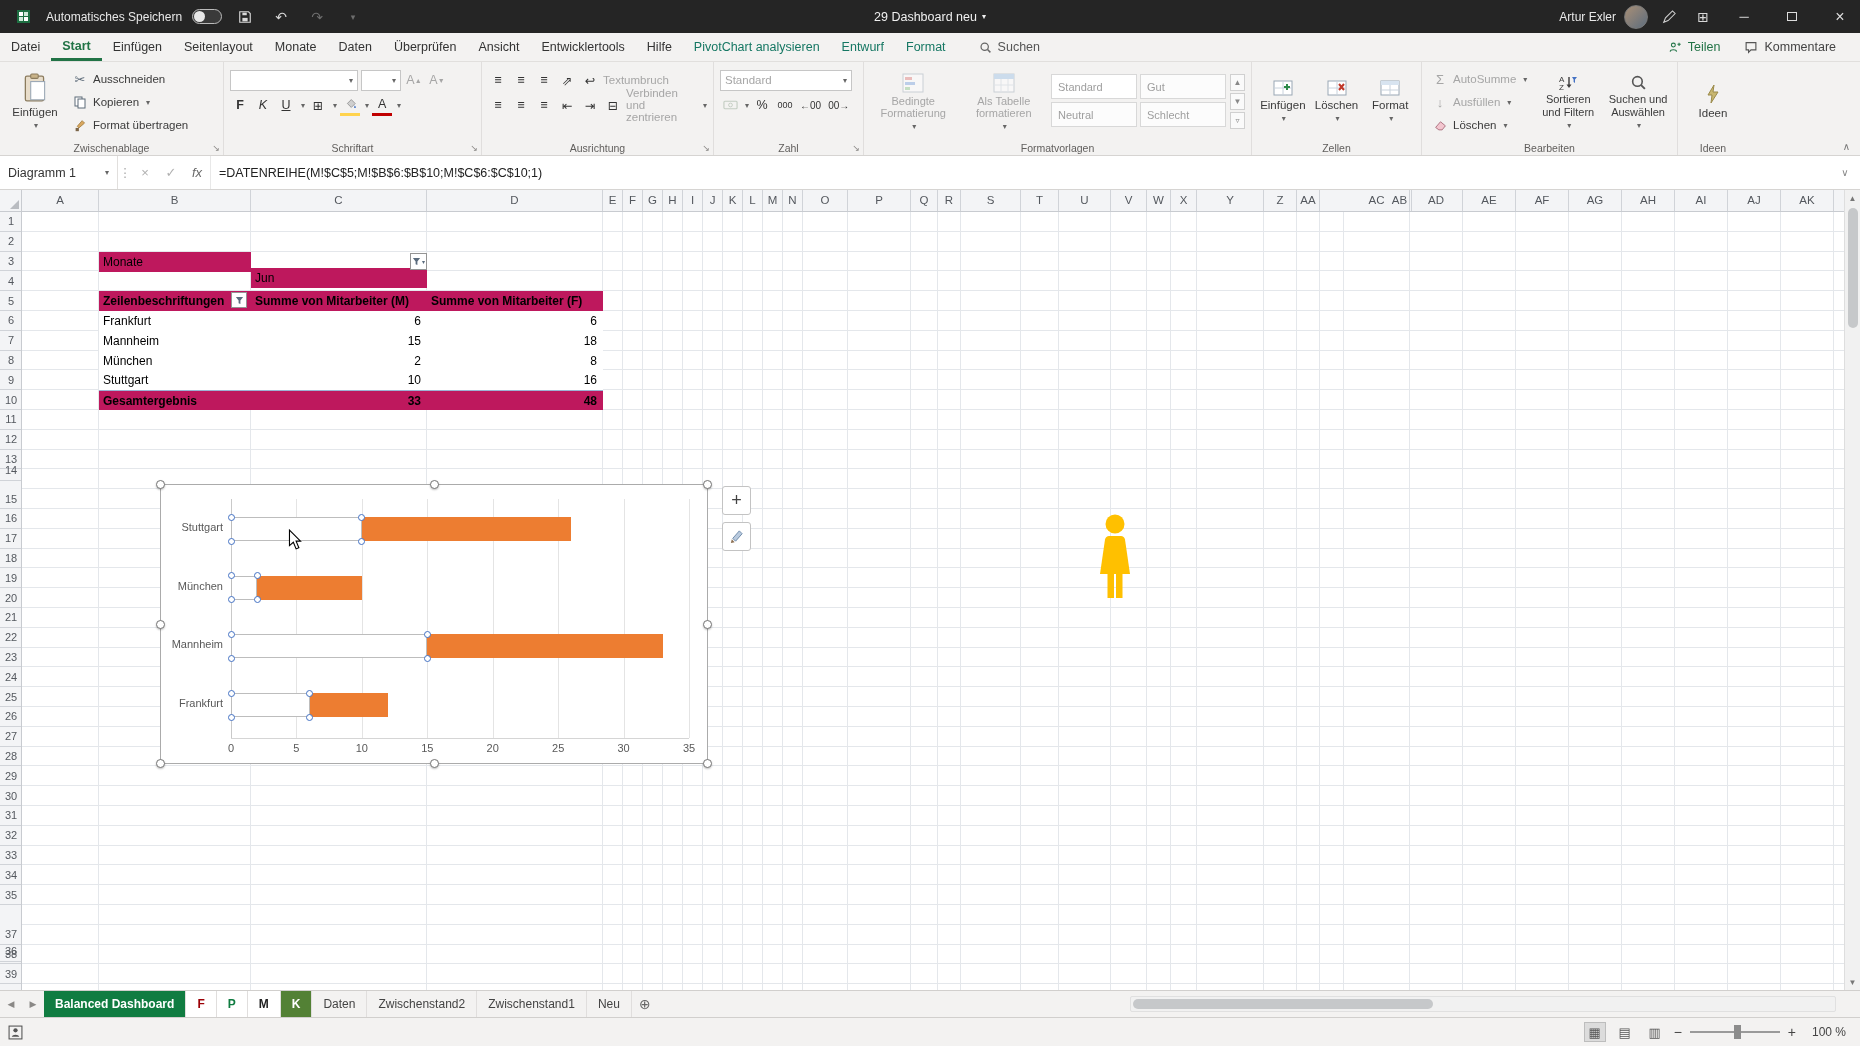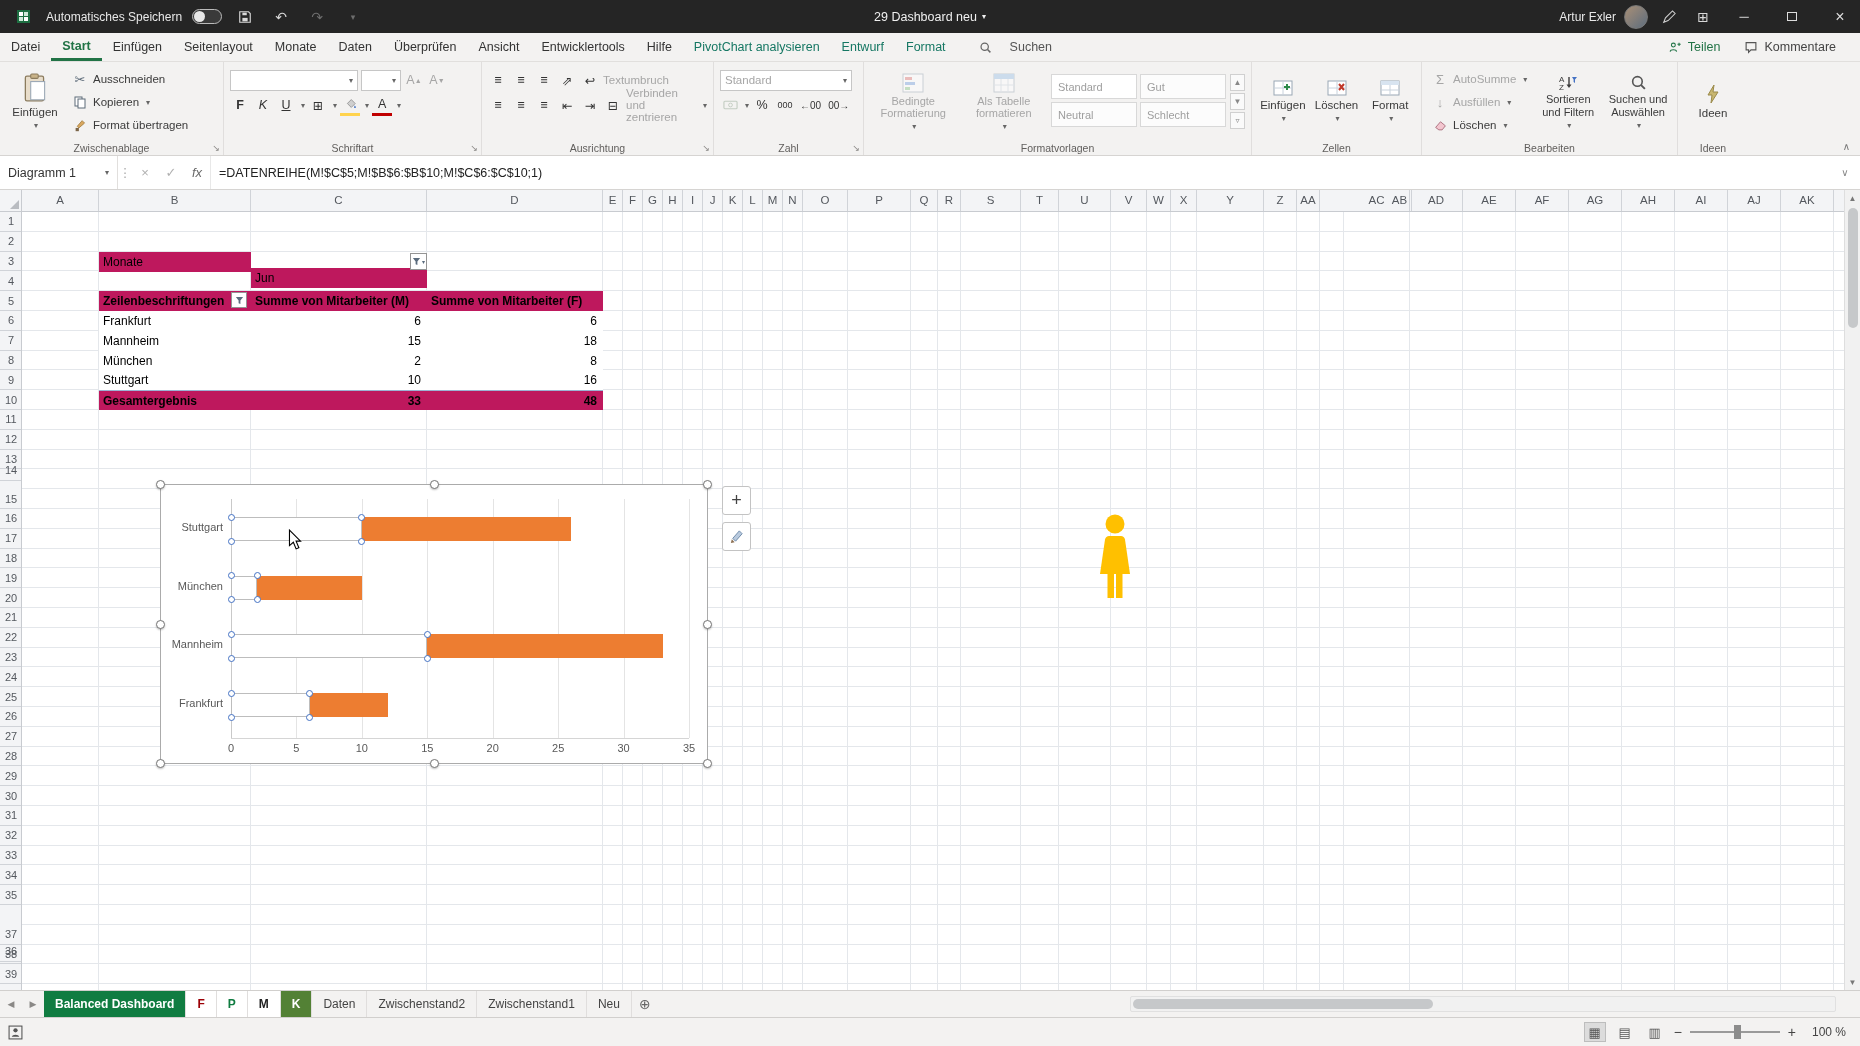--- a/index.html
+++ b/index.html
@@ -16,21 +16,21 @@
   .tb-right{margin-left:auto;display:flex;align-items:center;gap:8px;height:100%}
   .avatar{width:24px;height:24px;border-radius:50%;background:linear-gradient(135deg,#a98f76,#5d6d7e);border:1px solid #777}
   .winctl{width:40px;height:33px;display:flex;align-items:center;justify-content:center;color:#ddd;font-size:13px}
   .maxbox{width:10px;height:9px;border:1px solid #ddd;display:inline-block}
 
   
   .tabrow{position:absolute;left:0;top:33px;width:1860px;height:29px;background:#f3f2f1;display:flex;align-items:center;border-bottom:1px solid #e1dfdd;font-size:12.5px;color:#333}
   .rtab{padding:0 11px;height:100%;display:flex;align-items:center;cursor:default;white-space:nowrap}
   .rtab.active{border-bottom:3px solid #217346;font-weight:700;color:#217346}
   .rtab.ctx{color:#157763}
-  .tr-search{display:flex;align-items:center;gap:18px;margin-left:22px;color:#555}
+  .tr-search{display:flex;align-items:center;gap:6px;margin-left:22px;color:#555}
   .tr-right{margin-left:auto;display:flex;align-items:center;gap:4px;padding-right:14px}
   .tr-btn{display:flex;align-items:center;gap:6px;padding:3px 10px;color:#217346}
 
   
   .ribbon{position:absolute;left:0;top:62px;width:1860px;height:94px;background:#f3f2f1;border-bottom:1px solid #d6d4d2;display:flex}
   .rgroup{position:relative;height:100%;border-right:1px solid #e0dedd;padding:4px 6px 16px 6px}
   .rgl{position:absolute;bottom:1px;left:0;right:0;text-align:center;font-size:10.5px;color:#605e5c;white-space:nowrap}
   .launcher{position:absolute;right:3px;bottom:2px;font-size:9px;color:#8a8886}
   .rgc{display:flex;gap:4px;height:72px}
   .btn-big{width:58px;display:flex;flex-direction:column;align-items:center;justify-content:center;gap:3px;font-size:11.5px;color:#3b3b3b;text-align:center;line-height:1.1}

